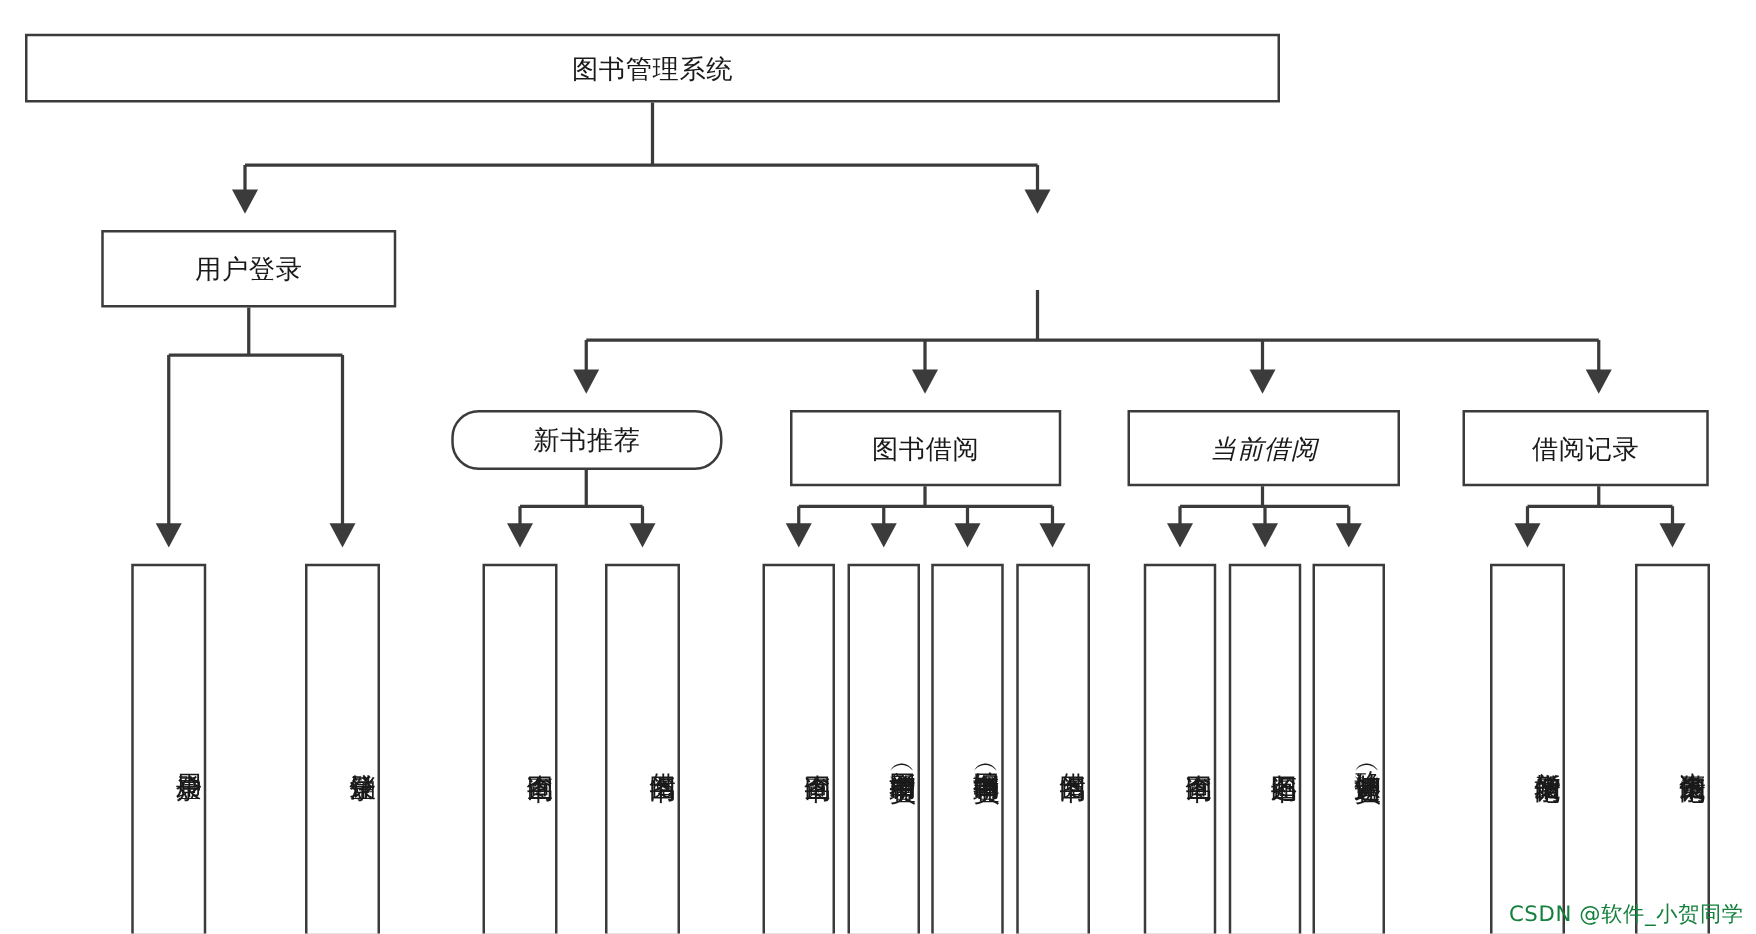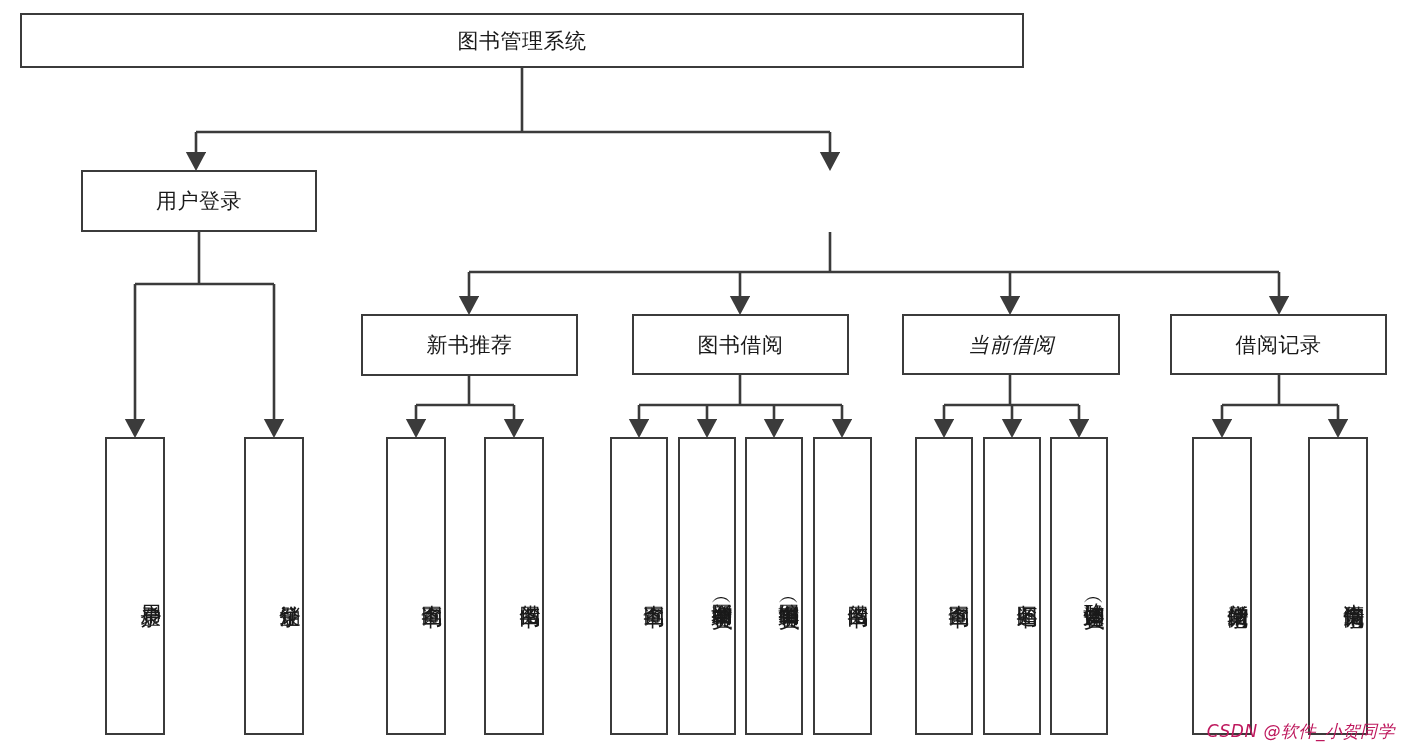--- a/index.html
+++ b/index.html
@@ -26,20 +26,21 @@
   }
   .node-box {
     position: absolute;
     box-sizing: border-box;
     border: 2px solid #3b3b3b;
     background: #ffffff;
     display: flex;
     align-items: center;
     justify-content: center;
     color: #1a1a1a;
+    margin-top: 14px;
   }
   .node-h {
     font-size: 21px;
     letter-spacing: 0.5px;
     white-space: nowrap;
   }
   .node-v {
     writing-mode: vertical-rl;
     text-orientation: upright;
     font-size: 21px;
@@ -54,24 +55,23 @@
     writing-mode: vertical-rl;
     text-orientation: upright;
     display: block;
     max-height: 100%;
   }
   .watermark {
     position: absolute;
     right: 10px;
     bottom: 4px;
     font-size: 17px;
-    color: #be185d;
+    color: #15803d;
     white-space: nowrap;
     letter-spacing: 0.5px;
-    font-style: italic;
   }
 </style>
 </head>
 <body>
 
 <div id="canvas">
 
   <svg class="diagram" viewBox="0 0 1405 747">
     <defs>
       <marker id="arrow" markerWidth="12" markerHeight="12" refX="2.5" refY="4" orient="auto" markerUnits="strokeWidth">
@@ -123,30 +123,30 @@
   </svg>
 
   <div class="node-box node-h" id="root-node" style="left: 20px; top: 13px; width: 1004px; height: 55px;">
     <span>图书管理系统</span>
   </div>
 
   <div class="node-box node-h" id="l2-0" style="left: 81px; top: 170px; width: 236px; height: 62px;">
     <span>用户登录</span>
   </div>
 
-  <div class="node-box node-h" id="l3-0" style="left: 361px; top: 314px; width: 217px; height: 62px;">
+  <div class="node-box node-h" id="l3-0" style="left: 361px; top: 314px; width: 217px; height: 48px; border-radius: 22px;">
     <span>新书推荐</span>
   </div>
   <div class="node-box node-h" id="l3-1" style="left: 632px; top: 314px; width: 217px; height: 61px;">
     <span>图书借阅</span>
   </div>
   <div class="node-box node-h" id="l3-2" style="left: 902px; top: 314px; width: 218px; height: 61px; font-style: italic;">
     <span>当前借阅</span>
   </div>
-  <div class="node-box node-h" id="l3-3" style="left: 1170px; top: 314px; width: 217px; height: 61px;">
+  <div class="node-box node-h" id="l3-3" style="left: 1170px; top: 314px; width: 197px; height: 61px;">
     <span>借阅记录</span>
   </div>
 
   <div class="node-box node-v" id="lf-0" style="left: 105px; top: 437px; width: 60px; height: 298px;">
     <span class="vtext">用户登录</span>
   </div>
   <div class="node-box node-v" id="lf-1" style="left: 244px; top: 437px; width: 60px; height: 298px;">
     <span class="vtext">注销登录</span>
   </div>
   <div class="node-box node-v" id="lf-2" style="left: 386px; top: 437px; width: 60px; height: 298px;">

